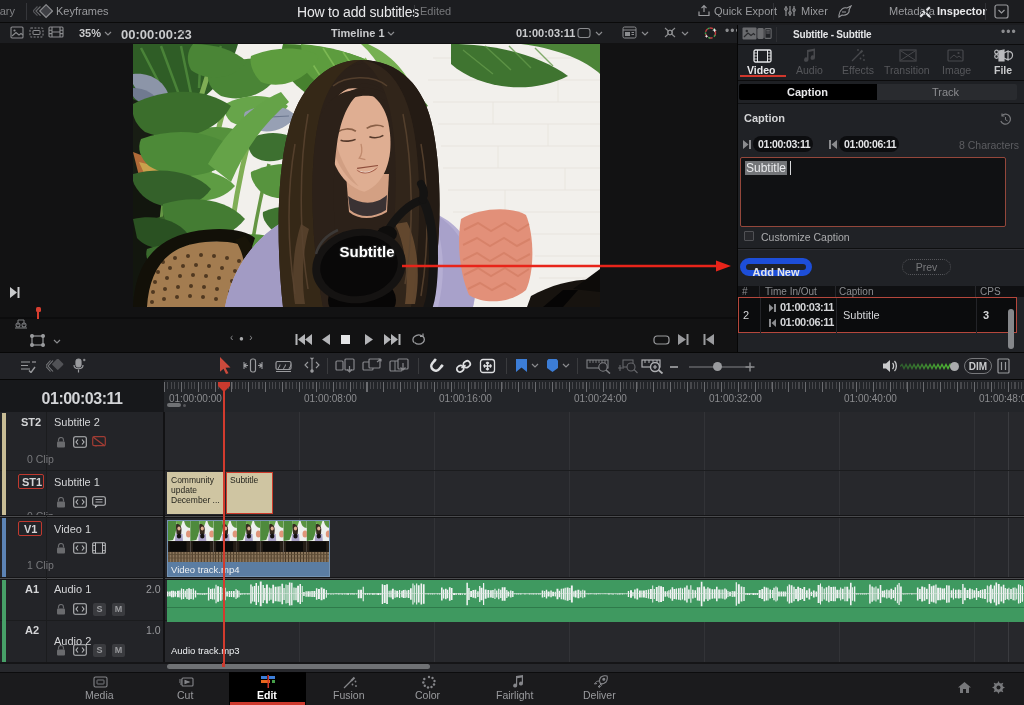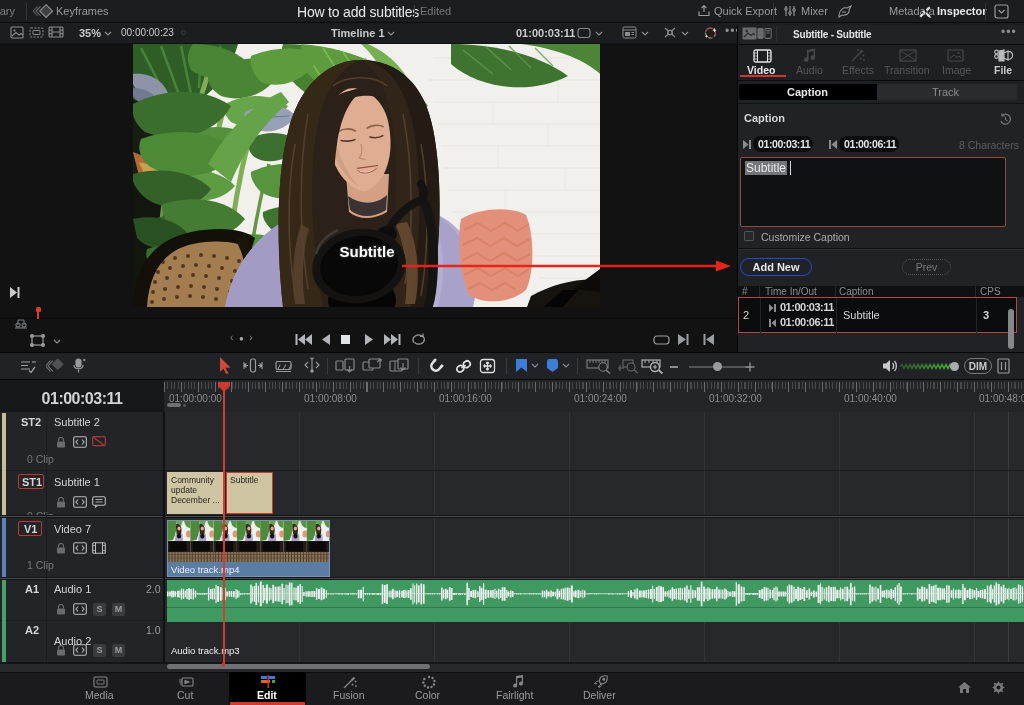--- a/index.html
+++ b/index.html
@@ -80,21 +80,21 @@
       <rect x="4" y="4.5" width="7" height="4" rx="0.5"></rect>
     </svg>
     <svg class="abs" style="left:48px;top:2px;" width="16" height="14" viewBox="0 0 16 14" fill="none" stroke="#8b8c8f" stroke-width="1.1">
       <rect x="1" y="2" width="14" height="10" rx="1"></rect>
       <path d="M4 2 L4 12 M12 2 L12 12 M1 5.3 L4 5.3 M1 8.6 L4 8.6 M12 5.3 L15 5.3 M12 8.6 L15 8.6 M4 7 L12 7"></path>
     </svg>
     <span class="abs" style="left:79px;top:4px;color:#c9cacc;font-size:11px;font-weight:bold;">35%</span>
     <svg class="abs" style="left:104px;top:8px;" width="8" height="5" viewBox="0 0 8 5" fill="none" stroke="#8b8c8f" stroke-width="1.2">
       <path d="M1 1 L4 4 L7 1"></path>
     </svg>
-    <span class="abs" style="left:121px;top:4px;color:#c9cacc;font-size:10px;font-weight:normal;">00:00:00:23</span>
+    <span class="abs" style="left:121px;top:4px;color:#c9cacc;font-size:13px;font-weight:bold;">00:00:00:23</span>
     <div class="abs" style="left:181px;top:7px;width:5px;height:5px;border:1px solid #3c3d40;border-radius:50%;"></div>
     <span class="abs" style="left:331px;top:4px;color:#c9cacc;font-size:11px;font-weight:bold;">Timeline 1</span>
     <svg class="abs" style="left:387px;top:8px;" width="8" height="5" viewBox="0 0 8 5" fill="none" stroke="#8b8c8f" stroke-width="1.2">
       <path d="M1 1 L4 4 L7 1"></path>
     </svg>
     <span class="abs" style="left:516px;top:4px;color:#c9cacc;font-size:11px;font-weight:bold;">01:00:03:11</span>
     <svg class="abs" style="left:577px;top:4px;" width="14" height="12" viewBox="0 0 14 12" fill="none" stroke="#8b8c8f" stroke-width="1.1">
       <rect x="1" y="1.5" width="12" height="9" rx="2.5"></rect>
     </svg>
     <svg class="abs" style="left:595px;top:8px;" width="8" height="5" viewBox="0 0 8 5" fill="none" stroke="#8b8c8f" stroke-width="1.2">
@@ -463,21 +463,21 @@
     <div class="abs" style="left:2px;top:132px;width:266px;height:70px;background:#101113;border:1px solid #94473b;border-radius:2px;">
       <span class="abs" style="left:4px;top:3px;background:#737578;color:#e9eaec;font-size:12px;padding:0 1px;">Subtitle</span>
       <div class="abs" style="left:49px;top:3px;width:1px;height:14px;background:#d8d9db;"></div>
     </div>
 
     <div class="abs" style="left:6px;top:206px;width:10px;height:10px;background:#27282c;border:1px solid #505155;border-radius:1px;"></div>
     <span class="abs" style="left:23px;top:206px;color:#aaabad;font-size:10.5px;">Customize Caption</span>
     <div class="abs" style="left:0;top:223px;width:287px;height:1px;background:#0e0f10;"></div>
     <div class="abs" style="left:0;top:224px;width:287px;height:1px;background:#2e2f34;"></div>
 
-    <div class="abs" style="left:2px;top:233px;width:72px;height:18px;border:1px solid #1d4ed8;border-radius:9px;text-align:center;line-height:17px;color:#e4e5e7;font-size:11px;font-weight:bold;">Add New</div>
+    <div class="abs" style="left:2px;top:233px;width:72px;height:18px;border:6px solid #1d4ed8;border-radius:9px;text-align:center;line-height:17px;color:#e4e5e7;font-size:11px;font-weight:bold;">Add New</div>
     <div class="abs" style="left:164px;top:234px;width:49px;height:16px;border:1px dotted #55565a;border-radius:8px;text-align:center;line-height:15px;color:#77787b;font-size:10.5px;">Prev</div>
     <div class="abs" style="left:220px;top:234px;width:49px;height:16px;border:1px dotted #55565a;border-radius:8px;text-align:center;line-height:15px;color:#77787b;font-size:10.5px;margin-top:31px;">Next</div>
 
     <div class="abs" style="left:0;top:261px;width:287px;height:11px;background:#0f1012;color:#8b8c8f;font-size:10px;">
       <span class="abs" style="left:4px;top:0;">#</span>
       <span class="abs" style="left:27px;top:0;">Time In/Out</span>
       <span class="abs" style="left:101px;top:0;">Caption</span>
       <span class="abs" style="left:242px;top:0;">CPS</span>
       <div class="abs" style="left:21px;top:0;width:1px;height:11px;background:#26272b;"></div>
       <div class="abs" style="left:97px;top:0;width:1px;height:11px;background:#26272b;"></div>
@@ -706,21 +706,21 @@
     </svg>
     <svg class="abs" style="left:92px;top:116px;" width="14" height="12" viewBox="0 0 14 12" fill="none" stroke="#b9babd" stroke-width="1.1">
       <rect x="0.7" y="0.7" width="12.6" height="8.6" rx="1.5"></rect>
       <path d="M3.5 9.3 L3.5 11 L5.5 9.3"></path>
       <path d="M3.5 3.5 L10.5 3.5 M3.5 6 L10.5 6" stroke-width="0.9"></path>
     </svg>
     <div class="abs" style="left:27px;top:130px;width:40px;height:5px;overflow:hidden;color:#77787b;font-size:10.5px;">0 Clip</div>
 
     <div class="abs" style="left:18px;top:141px;width:24px;height:15px;border:1px solid #c0392f;border-radius:2px;"></div>
     <span class="abs" style="left:24px;top:143px;color:#d4d5d7;font-size:11px;font-weight:bold;">V1</span>
-    <span class="abs" style="left:54px;top:143px;color:#d4d5d7;font-size:11px;">Video 7</span>
+    <span class="abs" style="left:54px;top:143px;color:#d4d5d7;font-size:11px;">Video 1</span>
     <svg class="abs" style="left:56px;top:163px;" width="10" height="11" viewBox="0 0 10 11" fill="none" stroke="#6a6b6e" stroke-width="1.2">
       <rect x="1" y="4.5" width="8" height="6" rx="1" fill="#6a6b6e" stroke="none"></rect>
       <path d="M2.5 4.5 L2.5 3 A2.5 2.5 0 0 1 7.5 3 L7.5 4.5"></path>
     </svg>
     <svg class="abs" style="left:73px;top:162px;" width="14" height="12" viewBox="0 0 14 12" fill="none" stroke="#b9babd" stroke-width="1.1">
       <rect x="0.7" y="0.7" width="12.6" height="10.6" rx="1.5"></rect>
       <path d="M5 3.5 L3 6 L5 8.5 M9 3.5 L11 6 L9 8.5"></path>
     </svg>
     <svg class="abs" style="left:92px;top:162px;" width="14" height="12" viewBox="0 0 14 12" fill="none" stroke="#b9babd" stroke-width="1.1">
       <rect x="0.7" y="0.7" width="12.6" height="10.6" rx="1"></rect>

